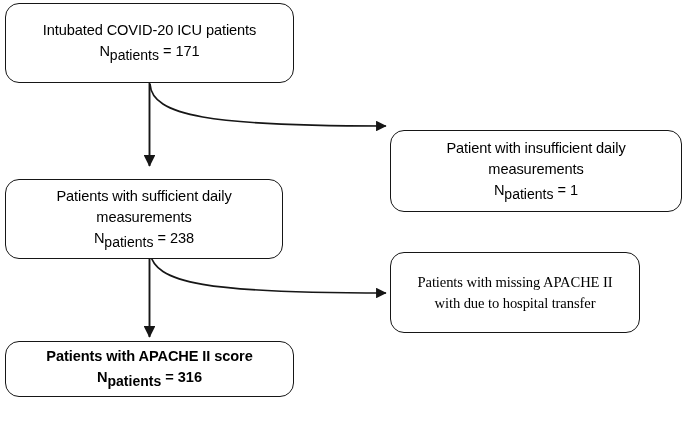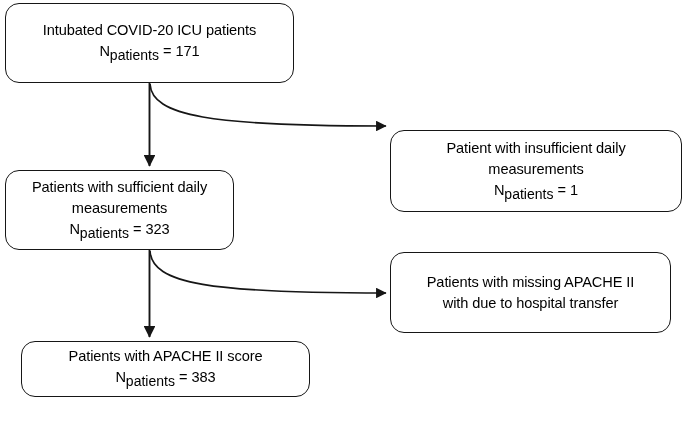--- a/index.html
+++ b/index.html
@@ -52,24 +52,24 @@
     font-size: 14px;
     vertical-align: -0.28em;
     letter-spacing: 0px;
   }
   .eq {
     letter-spacing: 0px;
   }
 
   
   #node-intubated      { left: 5px;   top: 3px;   width: 289px; height: 80px; }
-  #node-sufficient     { left: 5px;   top: 170px; width: 229px; height: 80px; }
-  #node-apache         { left: 21px;   top: 341px; width: 289px; height: 56px; }
+  #node-sufficient     { left: 5px;   top: 179px; width: 278px; height: 80px; }
+  #node-apache         { left: 5px;   top: 341px; width: 289px; height: 56px; font-weight: bold; }
   #node-insufficient   { left: 390px; top: 85px;  width: 292px; height: 82px; margin-top: 45px; }
-  #node-missing-apache { left: 390px; top: 252px; width: 281px; height: 81px; }
+  #node-missing-apache { left: 390px; top: 252px; width: 250px; height: 81px; font-family: Liberation Serif, serif; }
 </style>
 </head>
 <body>
 
 <div id="flowchart">
 
   <svg id="connector-layer" viewBox="0 0 685 421" width="685" height="421" xmlns="http://www.w3.org/2000/svg">
     <defs>
       <marker id="arrowhead" viewBox="0 0 10 10" refX="9.4" refY="5" markerWidth="6.2" markerHeight="6.2" orient="auto-start-reverse">
         <path d="M 0 0 L 10 5 L 0 10 z" fill="#161616"></path>
@@ -97,31 +97,31 @@
       <span class="ln">Patient with insufficient daily</span>
       <span class="ln">measurements</span>
       <span class="ln"><span>N</span><span class="nsub">patients</span><span class="eq"> = </span><span>1</span></span>
     </div>
   </div>
 
   <div class="node" id="node-sufficient">
     <div class="node-text">
       <span class="ln">Patients with sufficient daily</span>
       <span class="ln">measurements</span>
-      <span class="ln"><span>N</span><span class="nsub">patients</span><span class="eq"> = </span><span>323</span></span>
+      <span class="ln"><span>N</span><span class="nsub">patients</span><span class="eq"> = </span><span>238</span></span>
     </div>
   </div>
 
   <div class="node" id="node-missing-apache">
     <div class="node-text">
       <span class="ln">Patients with missing APACHE II</span>
       <span class="ln">with due to hospital transfer</span>
     </div>
   </div>
 
   <div class="node" id="node-apache">
     <div class="node-text">
       <span class="ln">Patients with APACHE II score</span>
-      <span class="ln"><span>N</span><span class="nsub">patients</span><span class="eq"> = </span><span>383</span></span>
+      <span class="ln"><span>N</span><span class="nsub">patients</span><span class="eq"> = </span><span>316</span></span>
     </div>
   </div>
 
 </div>
 
 </body></html>

